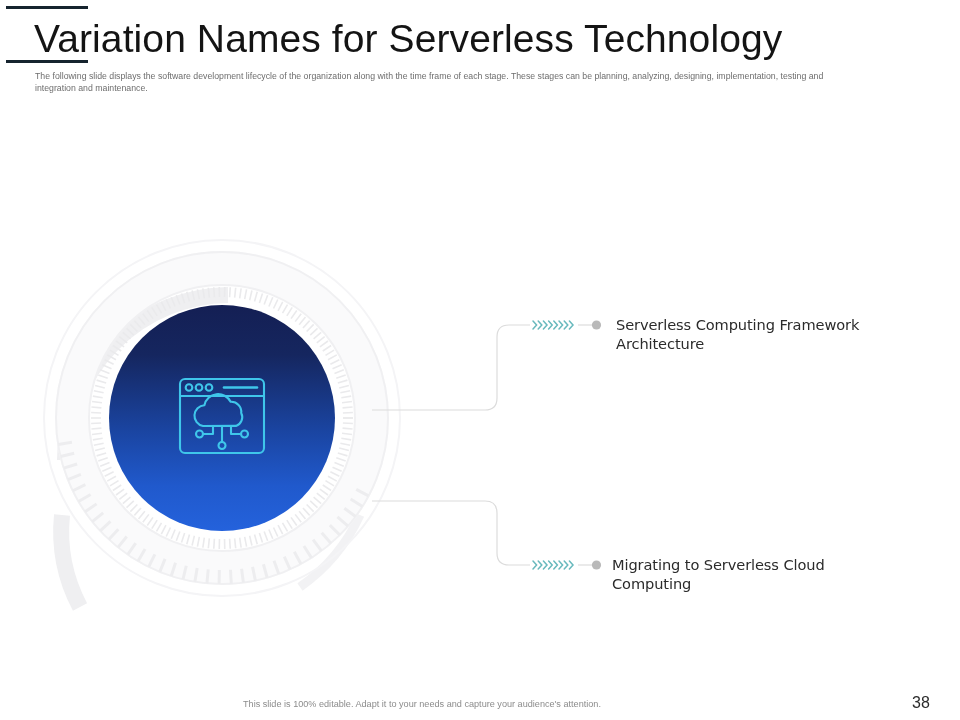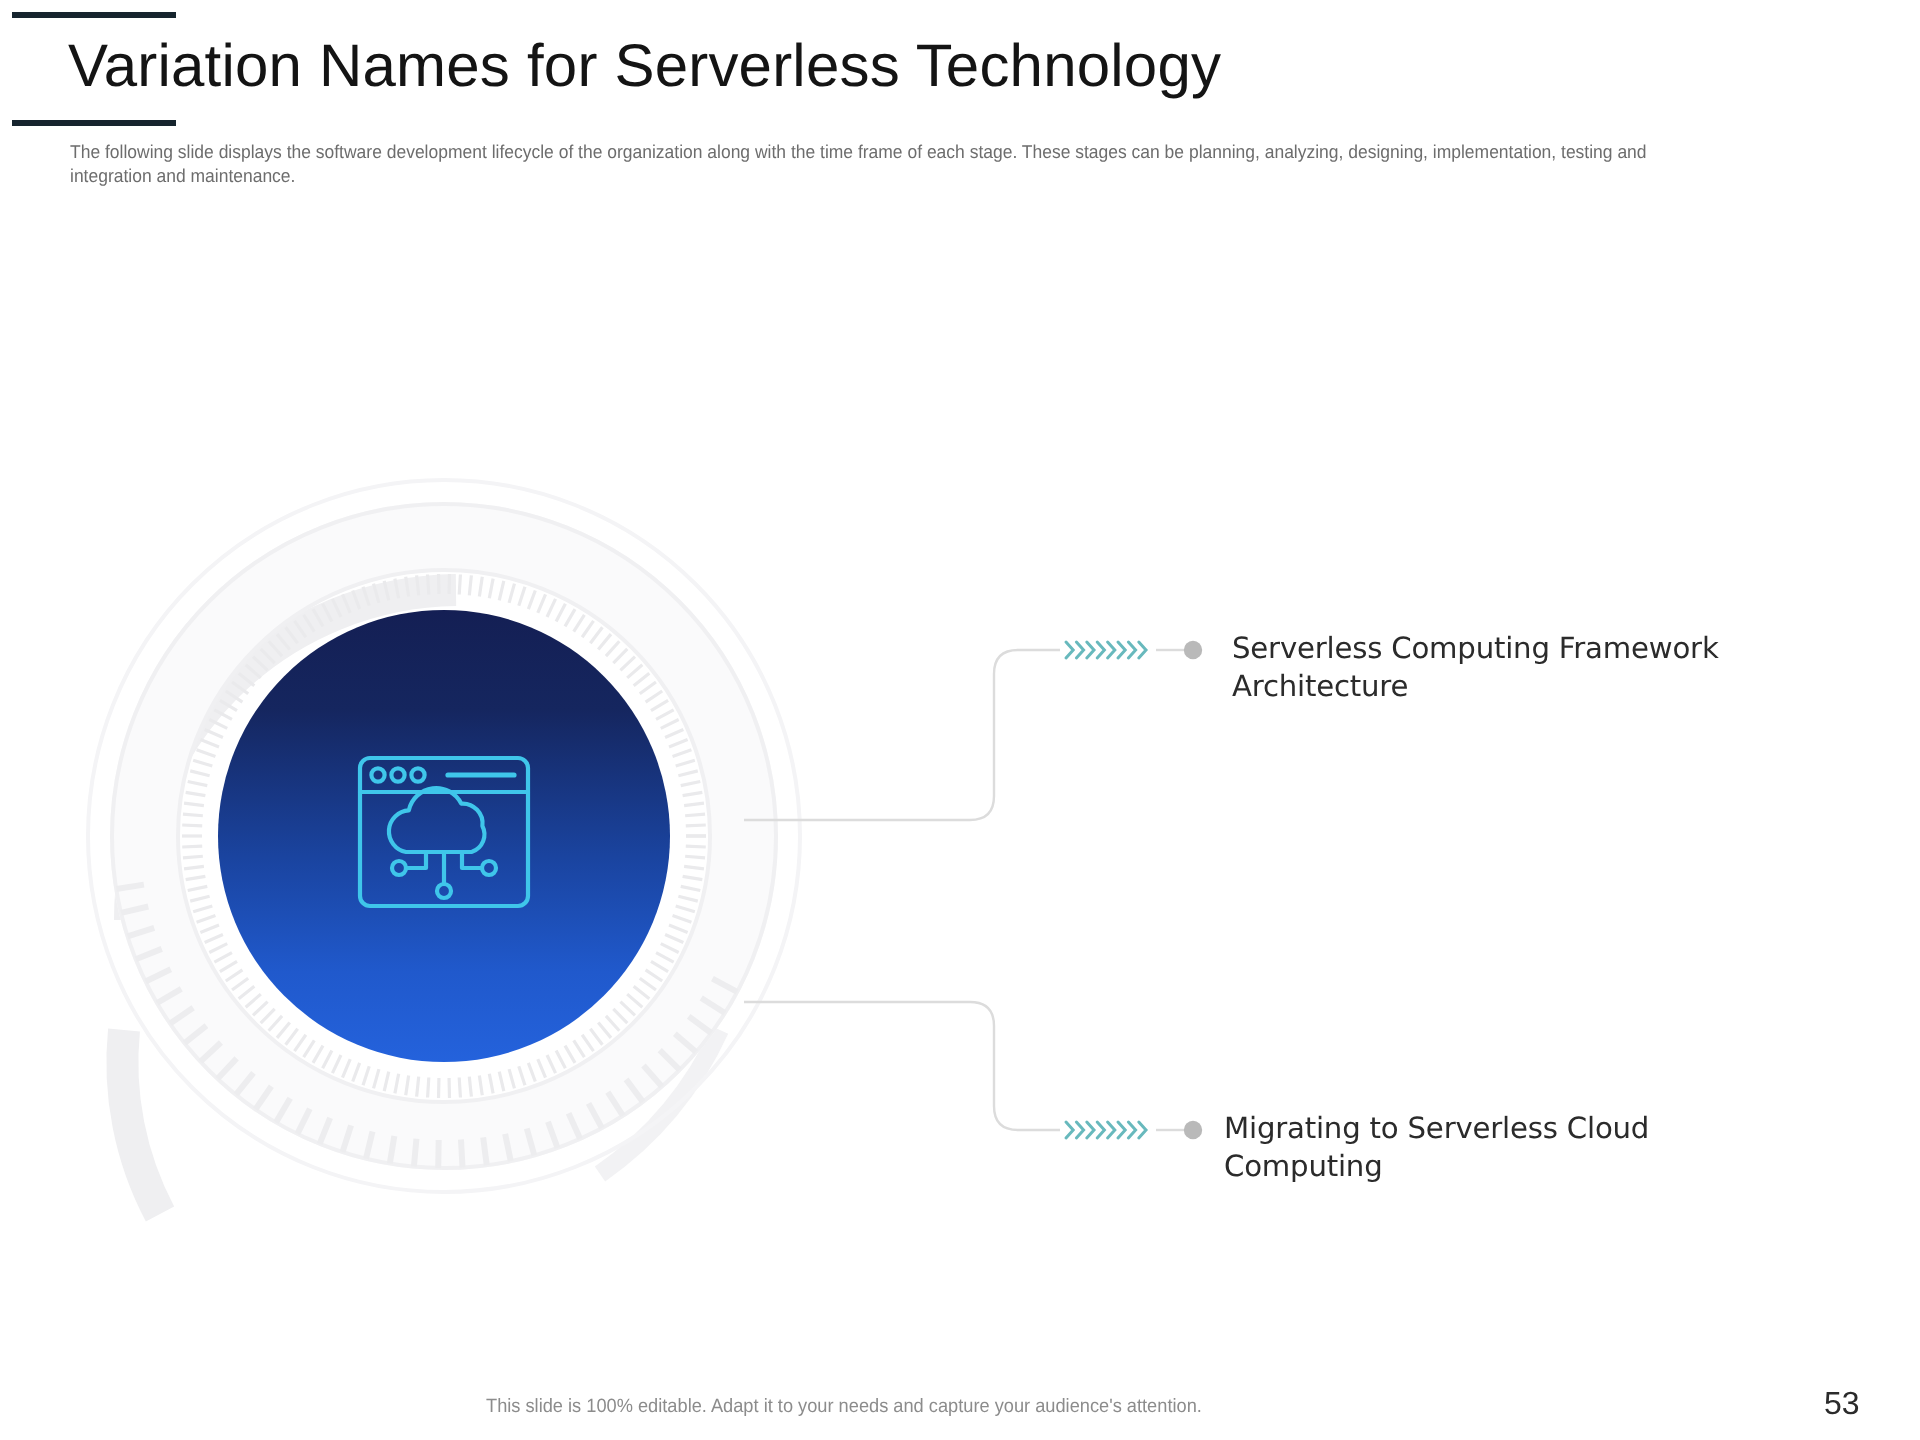--- a/index.html
+++ b/index.html
@@ -16,21 +16,21 @@
 
   .hdr-rule{
     position:absolute;left:6px;width:82px;height:3px;
     background:#16242e;
   }
   .hdr-rule.top{top:6px;}
   .hdr-rule.bot{top:60px;}
 
   #page-title{
     position:absolute;left:34px;top:17px;
-    font-size:30px;font-weight:400;color:#141414;
+    font-size:39px;font-weight:400;color:#141414;
     letter-spacing:.1px;white-space:nowrap;
   }
 
   #page-subtitle{
     position:absolute;left:35px;top:70px;width:880px;
     font-size:9.3px;line-height:12.4px;color:#6d6d6d;
     font-family:"Liberation Sans Narrow","Liberation Sans",sans-serif;
     transform:scaleX(.94);transform-origin:left top;
   }
 
@@ -355,15 +355,15 @@
       </g>
     </svg>
   </div>
 
   <div class="label" id="label-2">Migrating to Serverless Cloud
 Computing</div>
   <div class="label" id="label-1">Serverless Computing Framework
 Architecture</div>
 
   <div id="footer-note">This slide is 100% editable. Adapt it to your needs and capture your audience's attention.</div>
-  <div id="page-number">53</div>
+  <div id="page-number">38</div>
 
 </div>
 
 </body></html>

